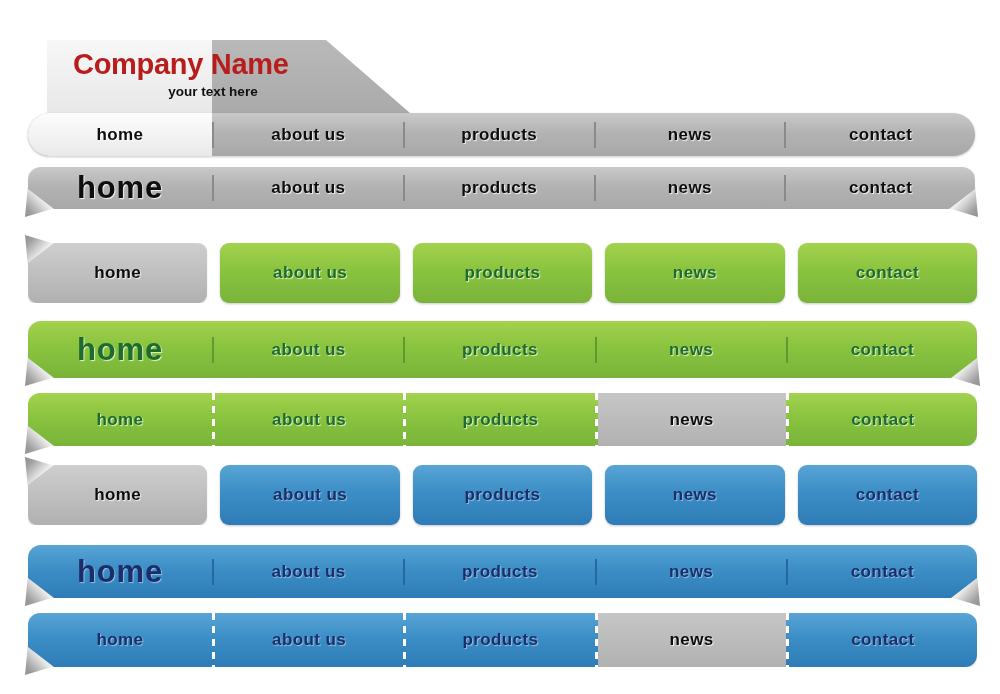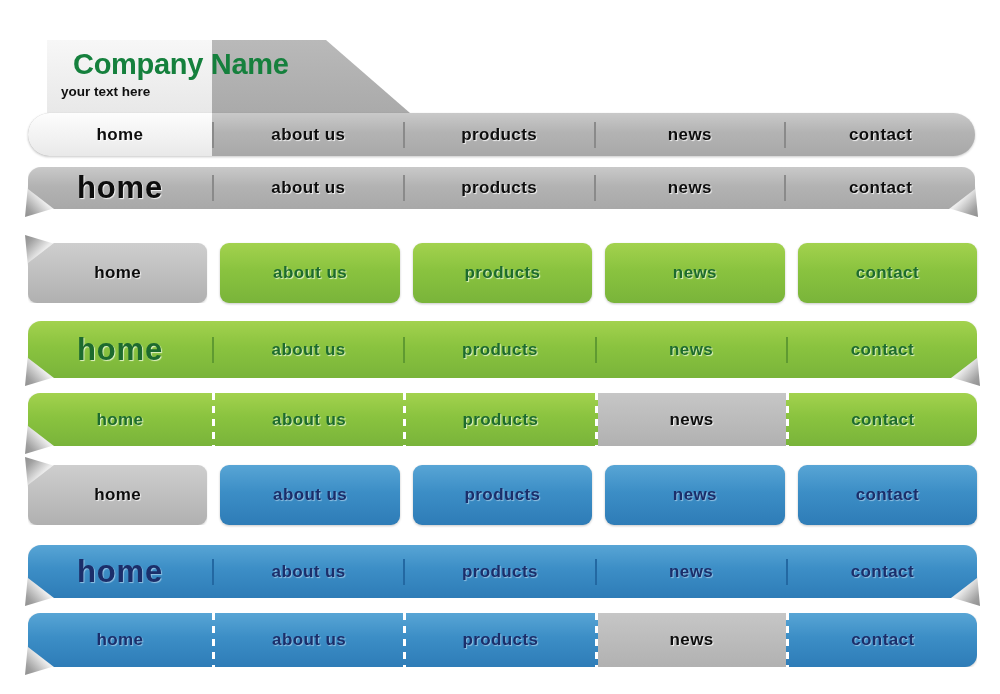--- a/index.html
+++ b/index.html
@@ -5,23 +5,23 @@
   html,body{margin:0;padding:0;background:#fff;}
   .canvas{position:relative;width:1000px;height:694px;background:#ffffff;overflow:hidden;
           font-family:"Liberation Sans", sans-serif;}
 
   
   .header{position:absolute;left:47px;top:40px;width:363px;height:73px;}
   .header-bg{position:absolute;inset:0;background:linear-gradient(180deg,#b9b9b9,#aaaaaa);
              clip-path:polygon(0 0,279px 0,100% 100%,0 100%);}
   .header-light{position:absolute;left:0;top:0;width:165px;height:100%;
                 background:linear-gradient(180deg,#f7f7f7,#e8e8e8);}
-  .header-title{position:absolute;left:26px;top:8px;font-size:29px;font-weight:600;color:#15803d;
+  .header-title{position:absolute;left:26px;top:8px;font-size:29px;font-weight:600;color:#b91c1c;
                 white-space:nowrap;letter-spacing:-.3px;}
-  .header-sub{position:absolute;left:14px;top:44px;width:240px;
+  .header-sub{position:absolute;left:46px;top:44px;width:240px;text-align:center;
               font-size:13.5px;font-weight:700;color:#101010;}
 
   
   .rowwrap{position:absolute;}
   #r1{left:28px;top:113px;width:947px;height:43px;}
   #r2{left:28px;top:167px;width:947px;height:42px;}
   #r3{left:28px;top:243px;width:949px;height:60px;}
   #r4{left:28px;top:321px;width:949px;height:57px;}
   #r5{left:28px;top:393px;width:949px;height:53px;}
   #r6{left:28px;top:465px;width:949px;height:60px;}

